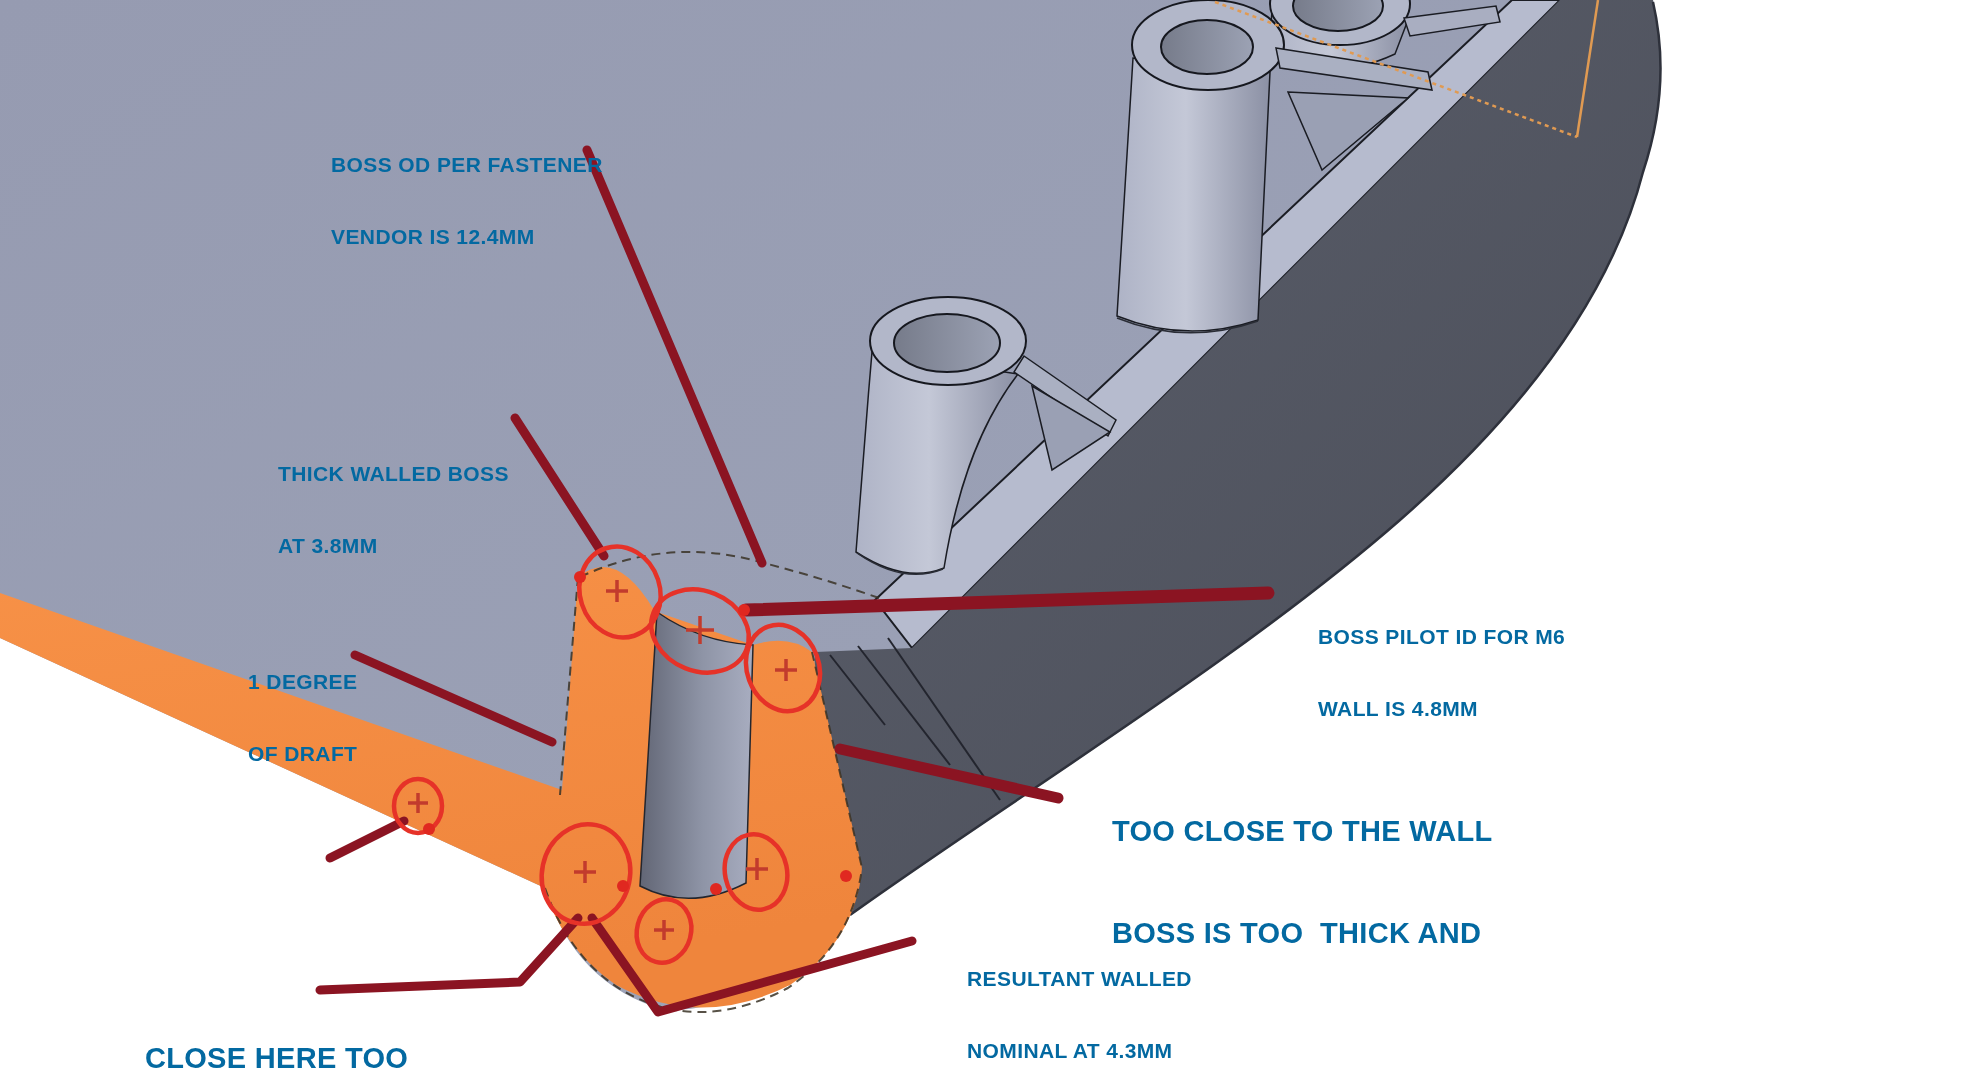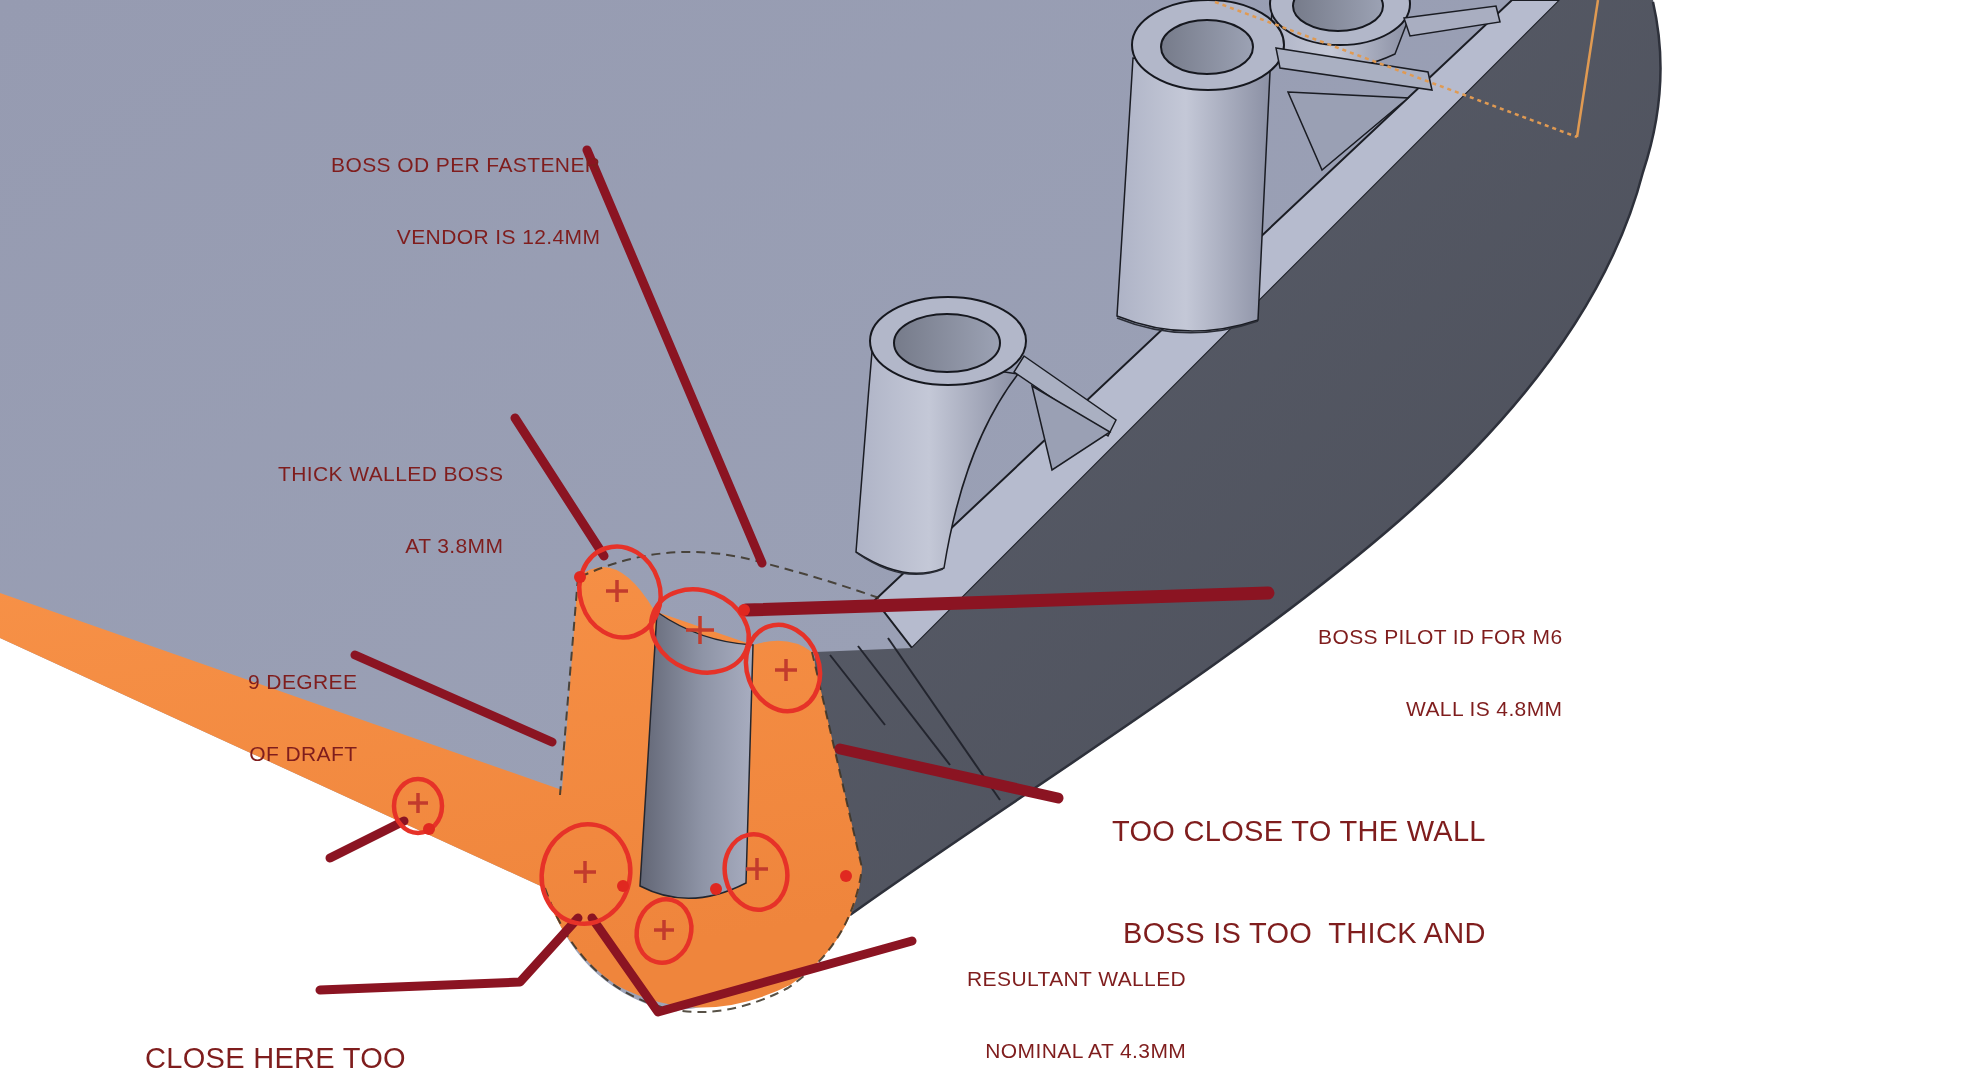--- a/index.html
+++ b/index.html
@@ -7,27 +7,26 @@
     position: relative;
     width: 1980px;
     height: 1080px;
     overflow: hidden;
     background: #ffffff;
     font-family: "Liberation Sans", sans-serif;
   }
   #scene-svg { position: absolute; left: 0; top: 0; }
   .lbl {
     position: absolute;
-    color: #7f1d1d;
-    font-weight: normal;
+    color: #0369a1;
+    font-weight: bold;
     font-size: 21px;
     line-height: 24px;
     letter-spacing: 0.4px;
     white-space: pre;
-    text-align: right;
   }
   .lbl.big {
     font-size: 29px;
     line-height: 34px;
     letter-spacing: 0.3px;
   }
   .lbl div { white-space: pre; }
 </style>
 </head>
 <body>
@@ -180,21 +179,21 @@
     <div>BOSS OD PER FASTENER</div>
     <div>VENDOR IS 12.4MM</div>
   </div>
 
   <div class="lbl" style="left:278px; top:414px;">
     <div>THICK WALLED BOSS</div>
     <div>AT 3.8MM</div>
   </div>
 
   <div class="lbl" style="left:248px; top:622px;">
-    <div>9 DEGREE</div>
+    <div>1 DEGREE</div>
     <div>OF DRAFT</div>
   </div>
 
   <div class="lbl" style="left:1278px; top:577px;margin-left:40px;">
     <div>BOSS PILOT ID FOR M6</div>
     <div>WALL IS 4.8MM</div>
   </div>
 
   <div class="lbl big" style="left:1112px; top:746px;">
     <div>TOO CLOSE TO THE WALL</div>

